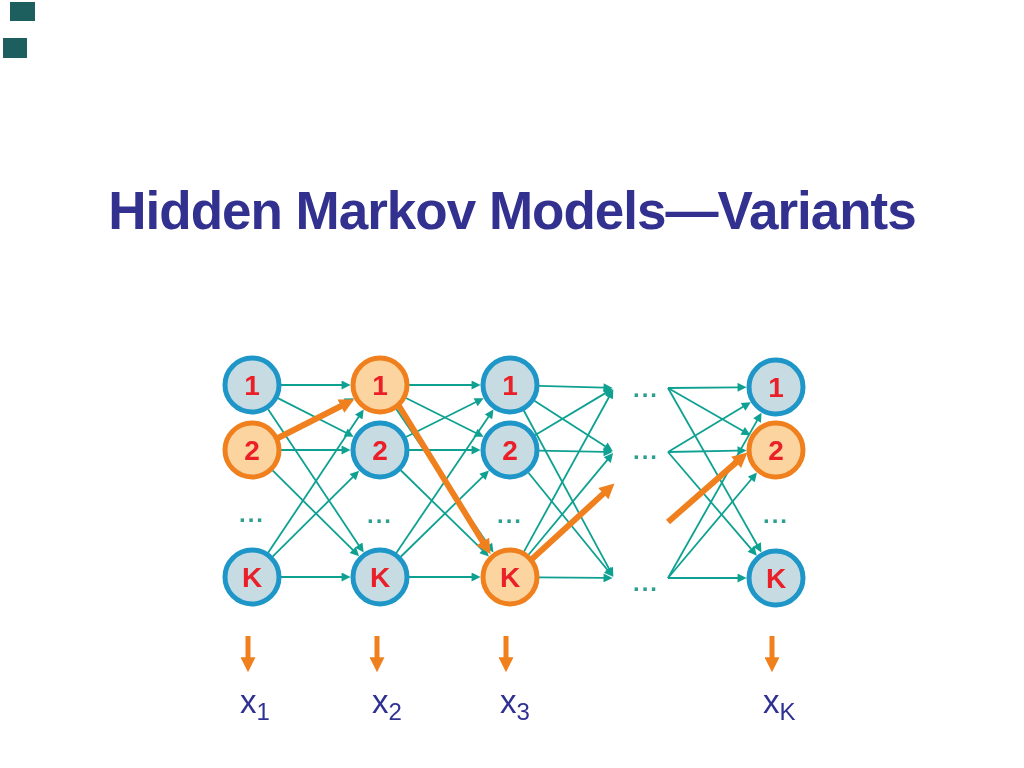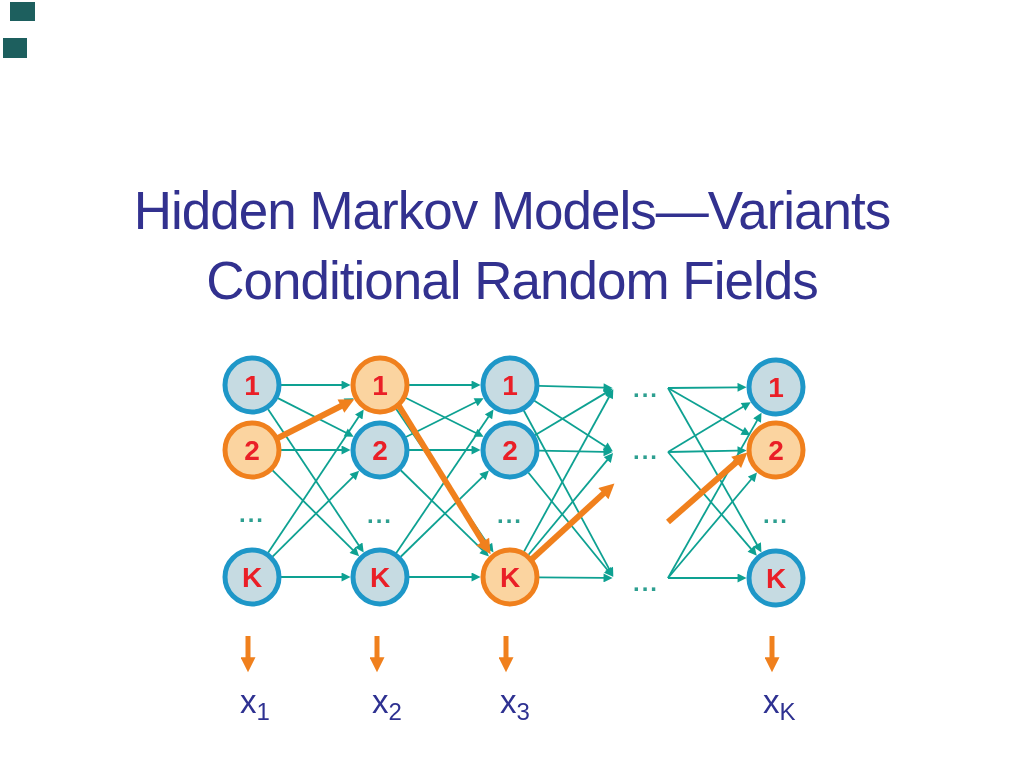--- a/index.html
+++ b/index.html
@@ -5,36 +5,35 @@
   html,body{margin:0;padding:0;background:#ffffff;}
   .slide{
     position:relative;width:1024px;height:768px;background:#ffffff;
     overflow:hidden;font-family:"Liberation Sans",sans-serif;
   }
   .decor-square{position:absolute;}
   .sq1{left:10px;top:2px;width:25px;height:19px;}
   .sq2{left:3px;top:38px;width:24px;height:20px;}
   h1.slide-title{
     position:absolute;top:176px;left:0;width:100%;margin:0;
-    text-align:center;font-weight:400;font-size:53px;line-height:70px;
+    text-align:center;font-weight:700;font-size:53px;line-height:70px;
     letter-spacing:-1px;font-family:"Liberation Sans",sans-serif;
   }
   h1.slide-title span{display:block;}
   svg.trellis{position:absolute;left:0;top:0;}
 </style>
 </head>
 <body>
 
 <div class="slide" style="background: rgb(255, 255, 255);">
   <div class="decor-square sq1" style="background: rgb(29, 95, 94);"></div>
   <div class="decor-square sq2" style="background: rgb(29, 95, 94);"></div>
 
   <h1 class="slide-title" style="color: rgb(50, 49, 143);">
     <span>Hidden Markov Models—Variants</span>
-    <span>Conditional Random Fields</span>
   </h1>
 
   <svg class="trellis" width="1024" height="768" viewBox="0 0 1024 768">
       <defs>
         <marker id="mT" viewBox="0 0 10 10" refX="0.5" refY="5" markerWidth="10" markerHeight="9" orient="auto" markerUnits="userSpaceOnUse">
           <path d="M0,0 L10,5 L0,10 z" fill="#0ea192"></path>
         </marker>
         <marker id="mO" viewBox="0 0 10 10" refX="0.5" refY="5" markerWidth="17" markerHeight="15" orient="auto" markerUnits="userSpaceOnUse">
           <path d="M0,0 L10,5 L0,10 z" fill="#f0801d"></path>
         </marker>

